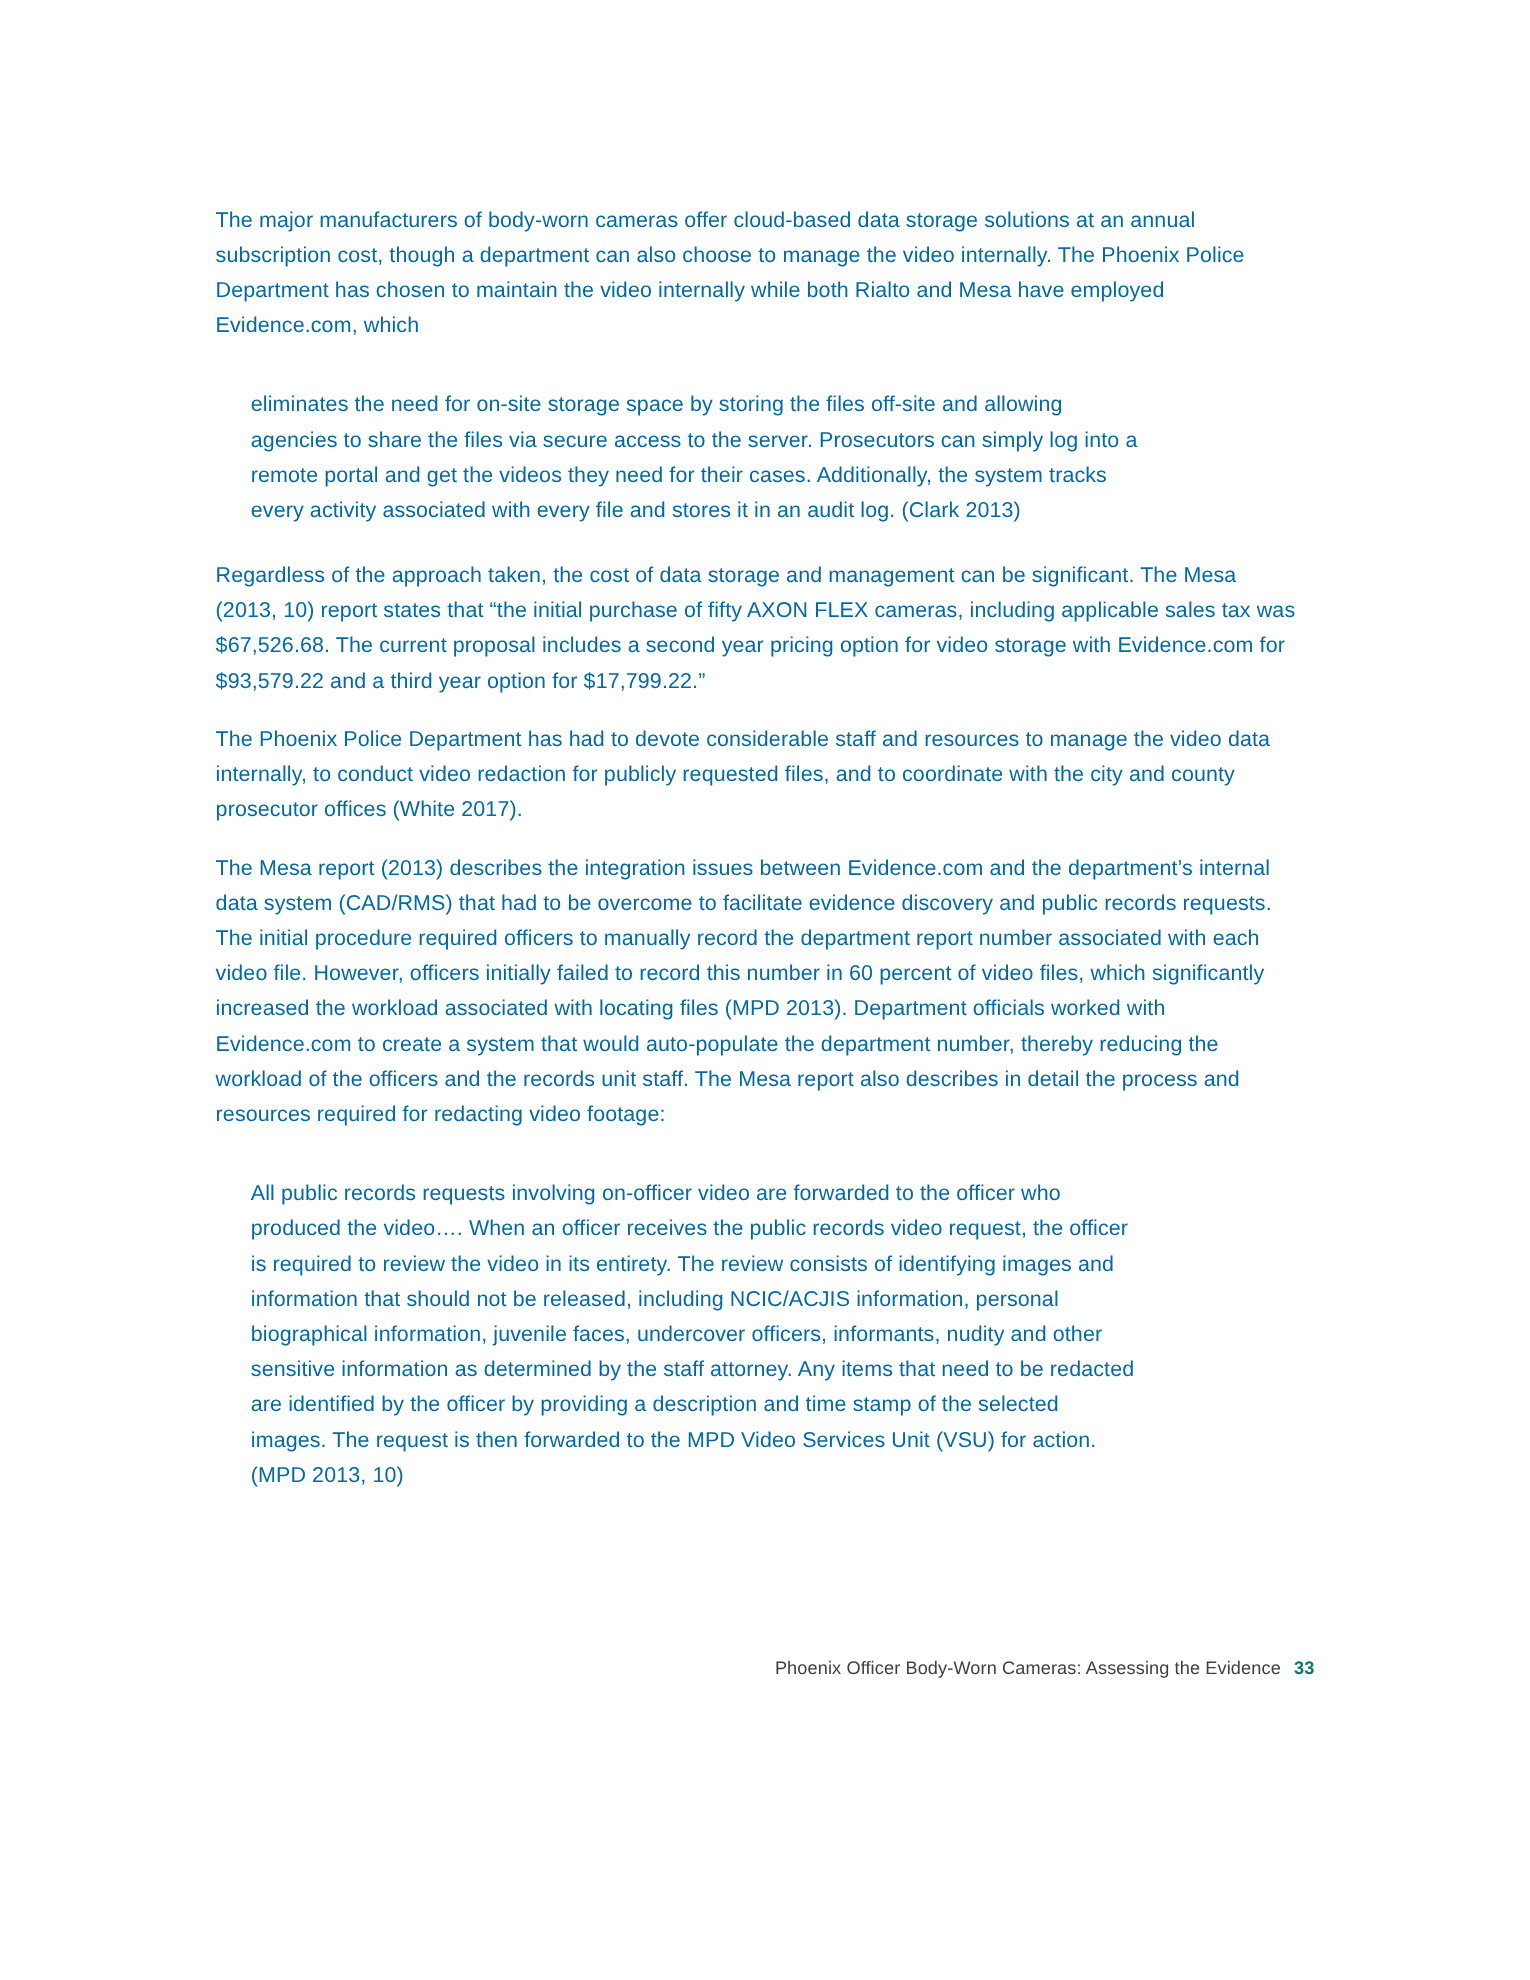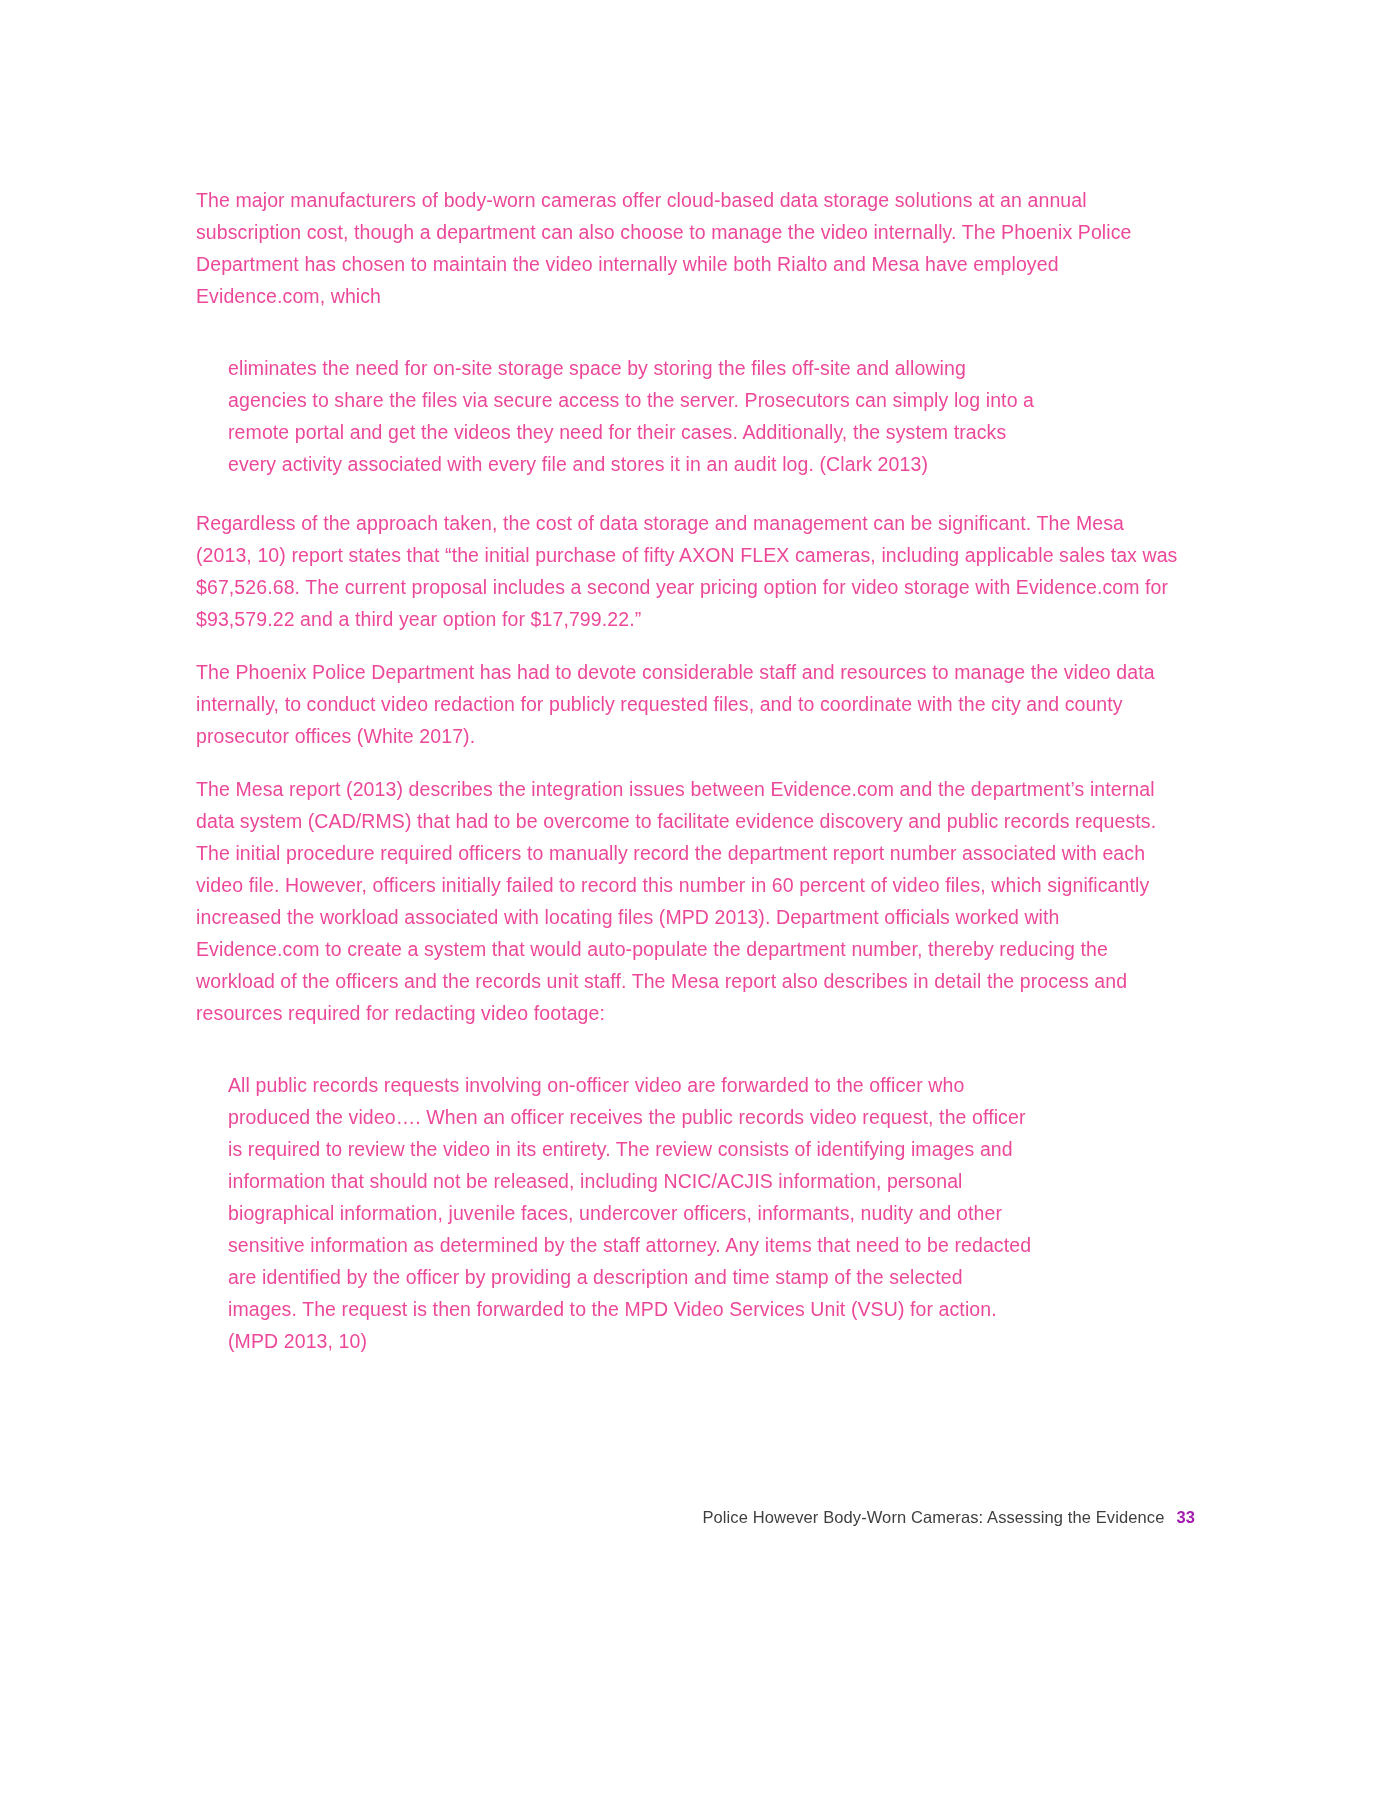--- a/index.html
+++ b/index.html
@@ -13,21 +13,21 @@
     height: 1800px;
     background: #ffffff;
     overflow: hidden;
     font-family: "Liberation Sans", "DejaVu Sans", sans-serif;
   }
   .content {
     position: absolute;
     left: 196px;
     top: 184px;
     width: 985px;
-    color: #ec4899;
+    color: #0369a1;
     font-size: 19.5px;
     line-height: 32px;
     font-weight: 400;
     letter-spacing: 0.1px;
   }
   .para {
     margin: 0 0 21px 0;
     padding: 0;
   }
   .quote {
@@ -45,21 +45,21 @@
     color: #3f3f42;
     font-size: 16.5px;
     line-height: 22px;
     letter-spacing: 0.1px;
     white-space: nowrap;
   }
   .footer .pagenum {
     display: inline-block;
     margin-left: 12px;
     font-weight: 700;
-    color: #a21caf;
+    color: #0f766e;
   }
 </style>
 </head>
 <body>
 
 <div class="page">
 
   <main class="content">
     <p class="para">The major manufacturers of body-worn cameras offer cloud-based data storage solutions at an annual subscription cost, though a department can also choose to manage the video internally. The Phoenix Police Department has chosen to maintain the video internally while both Rialto and Mesa have employed Evidence.com, which</p>
 
@@ -68,16 +68,16 @@
     <p class="para">Regardless of the approach taken, the cost of data storage and management can be significant. The Mesa (2013, 10) report states that “the initial purchase of fifty AXON FLEX cameras, including applicable sales tax was $67,526.68. The current proposal includes a second year pricing option for video storage with Evidence.com for $93,579.22 and a third year option for $17,799.22.”</p>
 
     <p class="para">The Phoenix Police Department has had to devote considerable staff and resources to manage the video data internally, to conduct video redaction for publicly requested files, and to coordinate with the city and county prosecutor offices (White 2017).</p>
 
     <p class="para">The Mesa report (2013) describes the integration issues between Evidence.com and the department’s internal data system (CAD/RMS) that had to be overcome to facilitate evidence discovery and public records requests. The initial procedure required officers to manually record the department report number associated with each video file. However, officers initially failed to record this number in 60 percent of video files, which significantly increased the workload associated with locating files (MPD 2013). Department officials worked with Evidence.com to create a system that would auto-populate the department number, thereby reducing the workload of the officers and the records unit staff. The Mesa report also describes in detail the process and resources required for redacting video footage:</p>
 
     <blockquote class="quote">All public records requests involving on-officer video are forwarded to the officer who produced the video…. When an officer receives the public records video request, the officer is required to review the video in its entirety. The review consists of identifying images and information that should not be released, including NCIC/ACJIS information, personal biographical information, juvenile faces, undercover officers, informants, nudity and other sensitive information as determined by the staff attorney. Any items that need to be redacted are identified by the officer by providing a description and time stamp of the selected images. The request is then forwarded to the MPD Video Services Unit (VSU) for action. (MPD 2013, 10)</blockquote>
   </main>
 
   <footer class="footer">
-    <span>Police However Body-Worn Cameras: Assessing the Evidence</span><span class="pagenum">33</span>
+    <span>Phoenix Officer Body-Worn Cameras: Assessing the Evidence</span><span class="pagenum">33</span>
   </footer>
 
 </div>
 
 </body></html>

